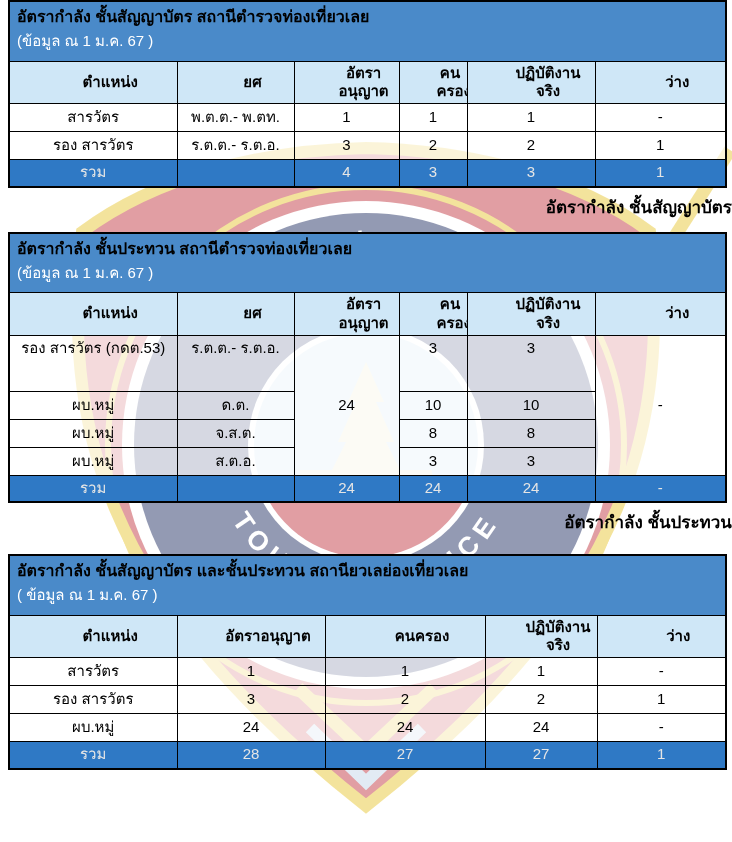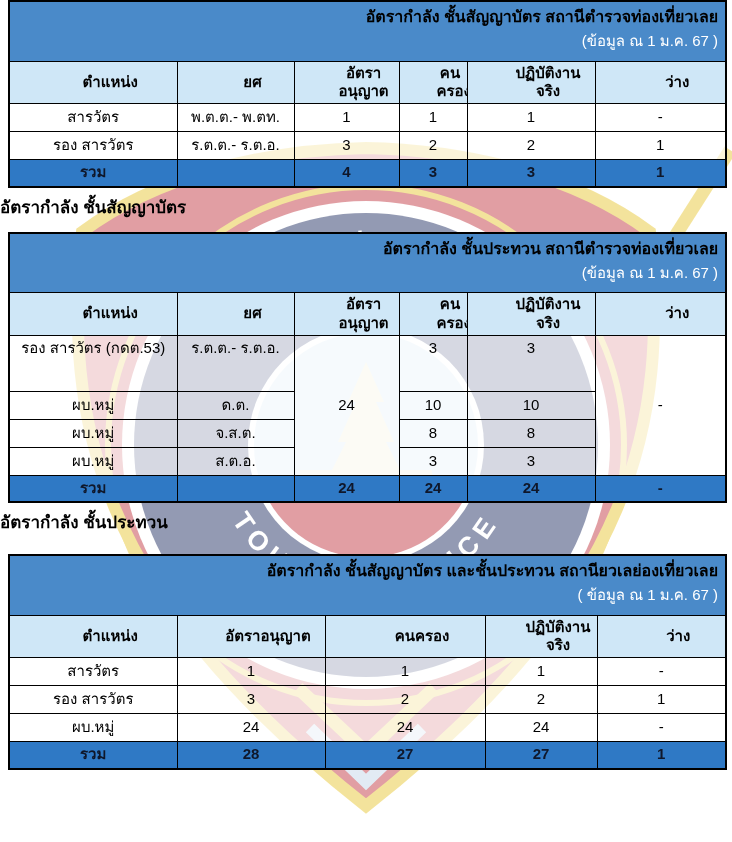--- a/index.html
+++ b/index.html
@@ -34,44 +34,44 @@
     border: 1px solid #000;
     text-align: center;
     vertical-align: middle;
     font-size: 15px;
     line-height: 1.25;
     padding: 2px 3px;
     overflow: hidden;
   }
   tr.titlebar td {
     background: #4a8ac9;
-    text-align: right;
+    text-align: left;
     padding: 5px 7px 6px 7px;
     height: 60px;
     vertical-align: top;
   }
   .tb-line1 { font-weight: bold; font-size: 16px; color: #000; }
   .tb-line2 { font-size: 15px; margin-top: 5px; color: #ffffff; }
 
   tr.head { height: 30px; }
   tr.head th { background: #cfe7f7; font-weight: bold; color: #000; padding-left: 37px; }
 
   tr.row { height: 28px; }
   tr.row td { background: rgba(255,255,255,0.62); }
 
   tr.row-tall { height: 56px; padding-left: 20px; }
   tr.row-tall td { background: rgba(255,255,255,0.62); }
   td.vtop { vertical-align: top; padding-top: 3px; }
   td.vmid { vertical-align: middle; }
 
   tr.total { height: 27px; }
-  tr.total td { background: #2f79c5; font-weight: bold; color: #0f172a; }
+  tr.total td { background: #2f79c5; font-weight: normal; color: #e5e5e5; }
 
   .caption {
-    text-align: left;
+    text-align: right;
     font-weight: bold;
     font-size: 17px;
     color: #000;
     margin-top: 5px;
     height: 24px;
   }
   table.t2 { margin-top: 15px; }
   table.t3 { margin-top: 22px; }
   .caption.c3 { margin-top: 13px; }
 

